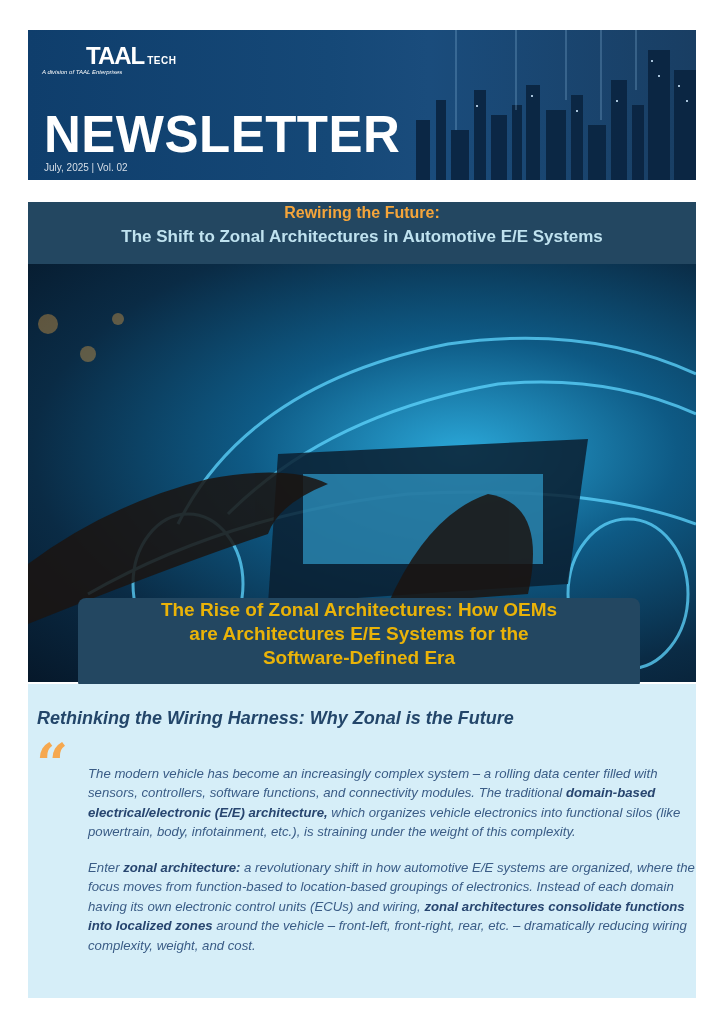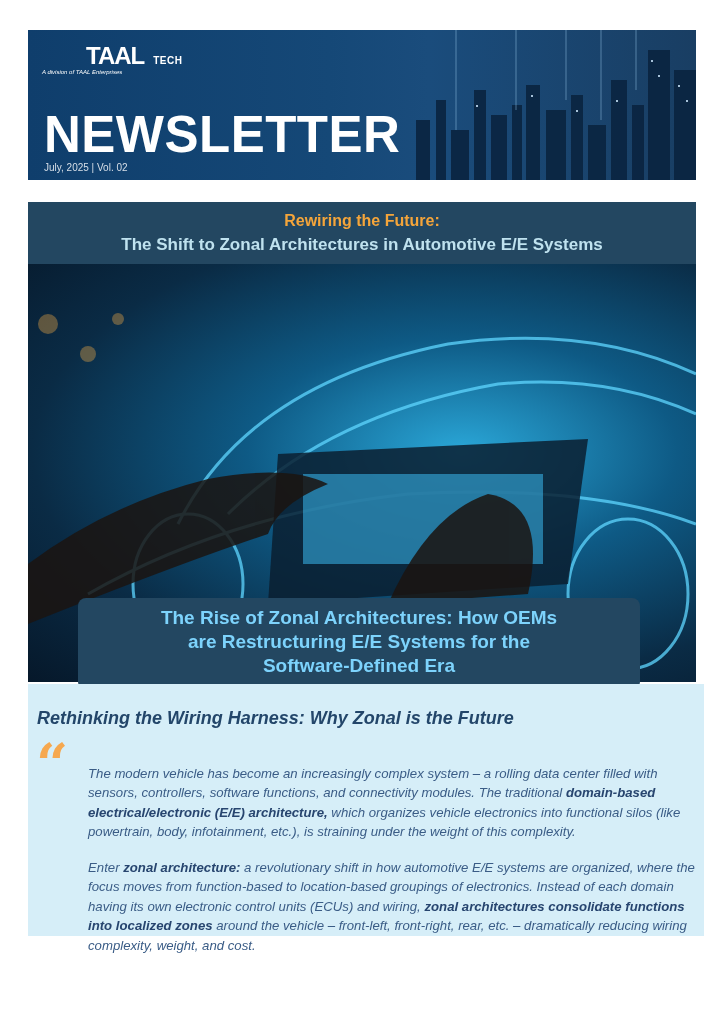--- a/index.html
+++ b/index.html
@@ -9,52 +9,51 @@
       position: relative; overflow: hidden;
     }
     .header {
       position: absolute; left: 28px; top: 30px; width: 668px; height: 150px;
       background: linear-gradient(90deg, #0f3e6c 0%, #154877 45%, #1a4c7c 60%, #193e63 100%);
       overflow: hidden;
     }
     .skyline { position: absolute; right: 0; bottom: 0; width: 300px; height: 150px; }
     .logo { position: absolute; left: 14px; top: 14px; color: #fff; }
     .logo-main { font-size: 24px; font-weight: bold; letter-spacing: -1px; line-height: 24px; margin-left: 44px; }
-    .logo-tech { font-size: 10px; font-weight: bold; margin-left: 9px; letter-spacing: 0.5px; }
+    .logo-tech { font-size: 10px; font-weight: bold; margin-left: 3px; letter-spacing: 0.5px; }
     .logo-sub { font-size: 6px; font-style: italic; margin-top: 1px; }
     .newsletter-title {
       position: absolute; left: 16px; top: 80px; color: #fff;
       font-size: 51px; font-weight: bold; letter-spacing: 0.5px; line-height: 50px;
     }
     .issue { position: absolute; left: 16px; top: 132px; color: #d7dfe8; font-size: 10px; }
 
     .title-band {
       position: absolute; left: 28px; top: 202px; width: 668px; height: 62px;
       background: #234761; text-align: center;
     }
-    .title-line1 { color: #f5a53a; font-size: 16px; font-weight: bold; margin-top: 10px; }
+    .title-line1 { color: #f5a53a; font-size: 16px; font-weight: bold; margin-top: 2px; }
     .title-line2 { color: #bfe2ef; font-size: 17px; font-weight: bold; margin-top: 5px; text-align: center; }
 
     .hero {
       position: absolute; left: 28px; top: 264px; width: 668px; height: 418px;
       background: radial-gradient(ellipse at 65% 45%, #2aa7d8 0%, #0e5a85 35%, #0a2b45 70%, #06182a 100%);
       overflow: hidden;
     }
     .hero svg { position: absolute; left: 0; top: 0; }
     .hero-caption {
       position: absolute; left: 78px; top: 598px; width: 562px; height: 92px;
       background: #234761; border-radius: 8px; text-align: center;
-      color: #7dd3fc; font-size: 19px; font-weight: bold; line-height: 24px;
-      padding-top: 8px; box-sizing: border-box;
+      color: #eab308; font-size: 19px; font-weight: bold; line-height: 24px;
+      box-sizing: border-box;
     }
 
     .article {
-      position: absolute; left: 28px; top: 684px; width: 668px; height: 252px;
+      position: absolute; left: 28px; top: 684px; width: 668px; height: 314px;
       background: #d6eef8;
-      padding-left: 8px;
     }
     .section-title {
       position: absolute; left: 9px; top: 24px; color: #23466a;
       font-size: 18px; font-weight: bold; font-style: italic;
     }
     .quote-mark {
       position: absolute; left: 8px; top: 52px; color: #f6a84f;
       font-size: 56px; font-weight: bold; line-height: 56px; font-family: "DejaVu Serif", serif;
     }
     .para {
@@ -140,21 +139,21 @@
     </g>
     <g fill="#ffb347" opacity="0.35">
       <circle cx="20" cy="60" r="10"></circle>
         <circle cx="60" cy="90" r="8"></circle>
         <circle cx="90" cy="55" r="6"></circle>
     </g>
   </svg>
 </div>
 <div class="hero-caption">
   <div>The Rise of Zonal Architectures: How OEMs</div>
-  <div>are Restructuring E/E Systems for the</div>
+  <div>are Architectures E/E Systems for the</div>
   <div>Software-Defined Era</div>
 </div>
 
 <div class="article">
   <div class="section-title">Rethinking the Wiring Harness: Why Zonal is the Future</div>
   <div class="quote-mark">“</div>
   <p class="para p1"><span>The modern vehicle has become an increasingly complex system – a rolling data center filled with sensors, controllers, software functions, and connectivity modules. The traditional </span><b>domain-based electrical/electronic (E/E) architecture,</b><span> which organizes vehicle electronics into functional silos (like powertrain, body, infotainment, etc.), is straining under the weight of this complexity.</span></p>
   <p class="para p2"><span>Enter </span><b>zonal architecture:</b><span> a revolutionary shift in how automotive E/E systems are organized, where the focus moves from function-based to location-based groupings of electronics. Instead of each domain having its own electronic control units (ECUs) and wiring, </span><b>zonal architectures consolidate functions into localized zones</b><span> around the vehicle – front-left, front-right, rear, etc. – dramatically reducing wiring complexity, weight, and cost.</span></p>
 </div>
 

